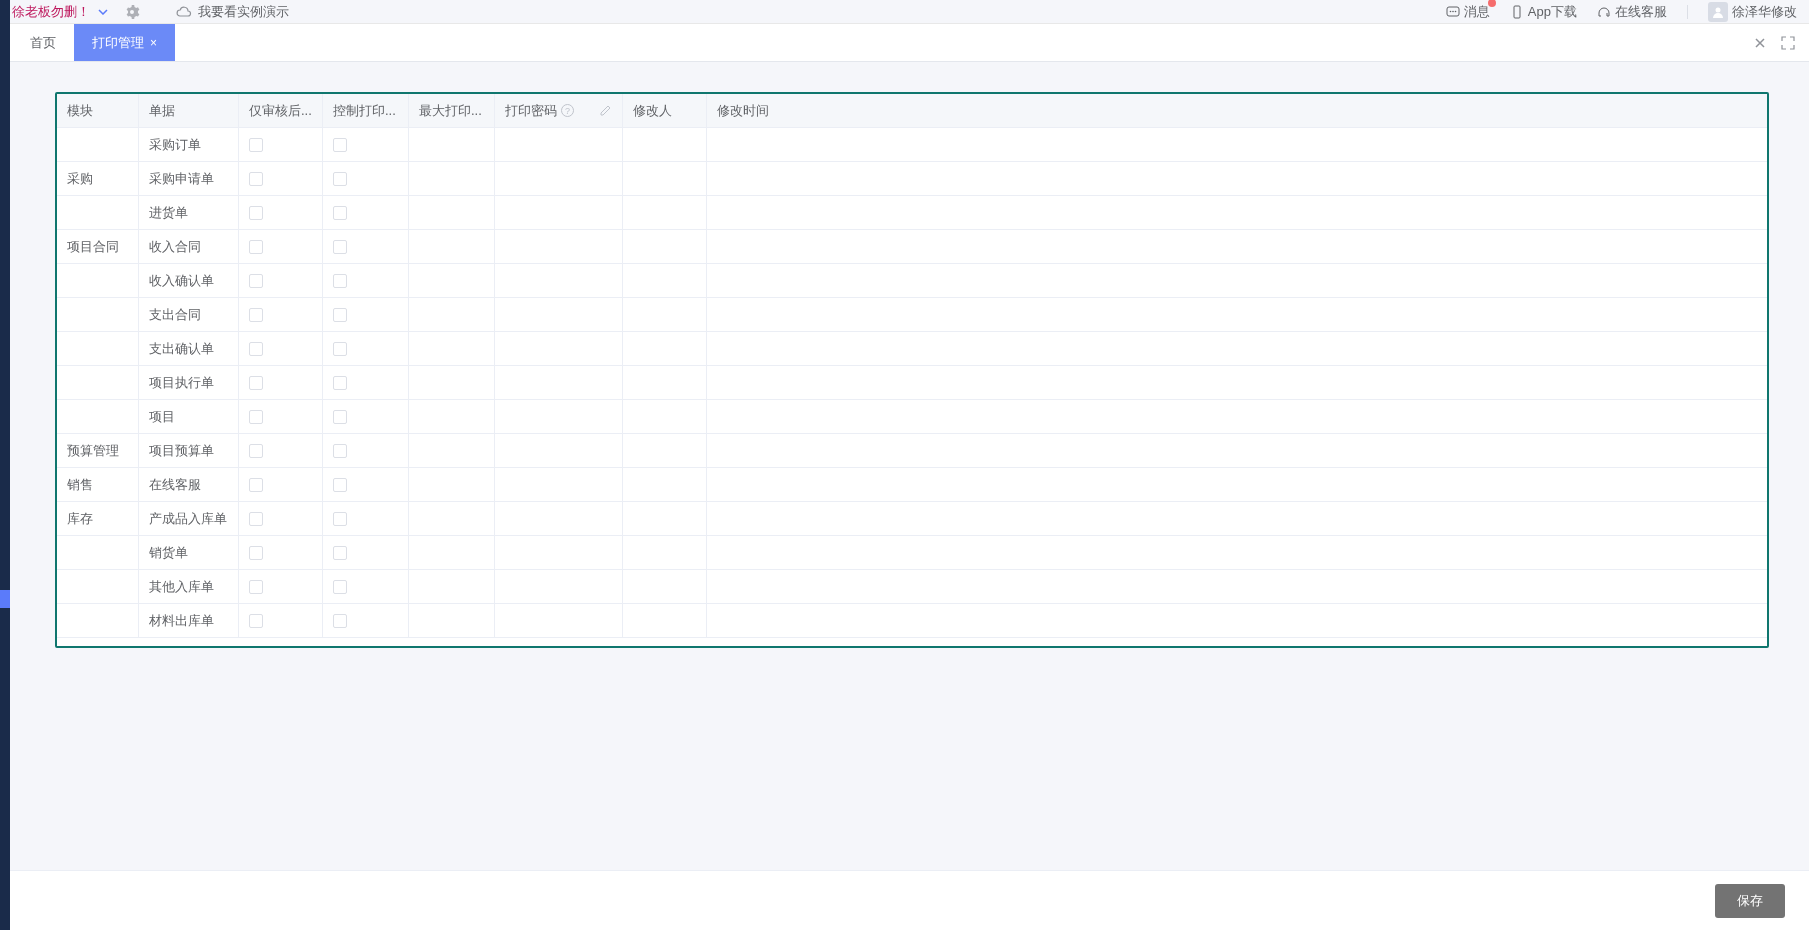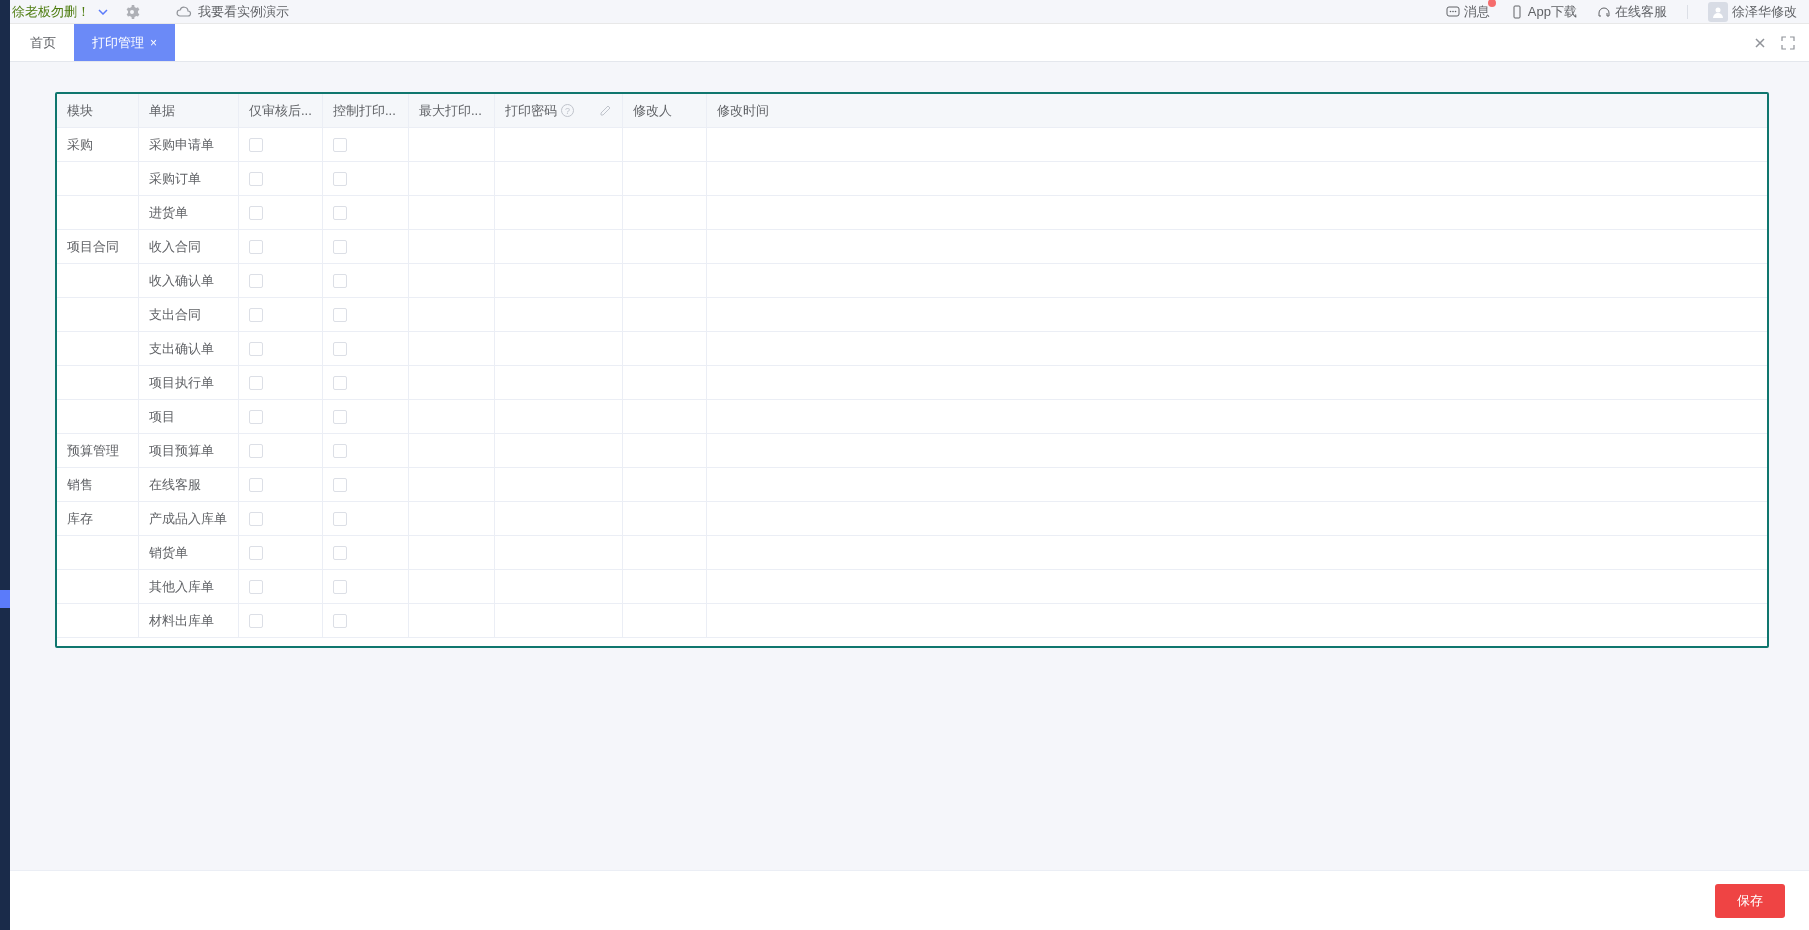--- a/index.html
+++ b/index.html
@@ -2,21 +2,21 @@
 <html><head>
 <meta charset="utf-8">
 <style>
 * { margin: 0; padding: 0; box-sizing: border-box; }
 body { font-family: -apple-system, "Microsoft YaHei", sans-serif; font-size: 13px; color: #333; background: #f5f6fa; overflow: hidden; }
 .app { width: 1809px; height: 930px; display: flex; flex-direction: column; }
 
 
 .topbar { height: 24px; background: #f5f6fa; display: flex; align-items: center; padding: 0 12px; border-bottom: 1px solid #e8e8e8; }
 .topbar-left { display: flex; align-items: center; gap: 16px; }
-.dropdown-trigger { display: flex; align-items: center; gap: 8px; color: #4d7c0f; cursor: pointer; }
+.dropdown-trigger { display: flex; align-items: center; gap: 8px; color: #be185d; cursor: pointer; }
 .chevron-down { width: 10px; height: 6px; }
 .gear { width: 16px; height: 16px; color: #909399; }
 .cloud-msg { display: flex; align-items: center; gap: 6px; color: #606266; margin-left: 20px; }
 .cloud-icon { width: 16px; height: 12px; }
 .topbar-right { margin-left: auto; display: flex; align-items: center; gap: 20px; color: #606266; text-align: right; }
 .topbar-item { display: flex; align-items: center; gap: 4px; cursor: pointer; }
 .topbar-icon { width: 14px; height: 14px; }
 .badge-dot { position: relative; }
 .badge-dot::after { content: ''; position: absolute; top: -4px; right: -6px; width: 8px; height: 8px; background: #f56c6c; border-radius: 50%; }
 .avatar { width: 20px; height: 20px; background: #d8dce5; border-radius: 3px; display: flex; align-items: center; justify-content: center; }
@@ -54,21 +54,21 @@
 .tbody::-webkit-scrollbar { width: 8px; }
 .tbody::-webkit-scrollbar-thumb { background: #c8cbd4; border-radius: 4px; }
 .tbody::-webkit-scrollbar-track { background: #f1f1f1; }
 .row { display: flex; height: 34px; border-bottom: 1px solid #ebeef5; }
 .td { padding: 0 10px; display: flex; align-items: center; border-right: 1px solid #ebeef5; color: #606266; }
 .td:last-child { border-right: none; }
 .checkbox { width: 14px; height: 14px; border: 1px solid #dcdfe6; border-radius: 2px; background: #fff; cursor: pointer; }
 
 
 .footer { position: absolute; bottom: 0; left: 10px; right: 0; height: 60px; background: #fff; display: flex; align-items: center; justify-content: flex-end; padding: 0 24px; border-top: 1px solid #ebeef5; }
-.btn-primary { background: #ef4444; color: #fff; border: none; padding: 8px 22px; font-size: 13px; border-radius: 3px; cursor: pointer; }
+.btn-primary { background: #737373; color: #fff; border: none; padding: 8px 22px; font-size: 13px; border-radius: 3px; cursor: pointer; }
 </style>
 </head>
 <body>
 
 <div class="leftedge"></div>
 <div class="leftedge-accent"></div>
 
 <div class="app">
 
   <div class="topbar">
@@ -155,36 +155,36 @@
           <span class="help-icon">?</span>
           <svg class="edit-icon" viewBox="0 0 13 13">
               <path d="M2 9l7-7 2 2-7 7H2V9z" fill="none" stroke="currentColor"></path>
             </svg>
         </div>
         <div class="th col-modifier">修改人</div>
         <div class="th col-time">修改时间</div>
       </div>
       <div class="tbody" id="tbody">
           <div class="row">
+            <div class="td col-module"></div>
+            <div class="td col-doc">采购订单</div>
+            <div class="td col-audit">
+              <div class="checkbox"></div>
+            </div>
+            <div class="td col-control">
+              <div class="checkbox"></div>
+            </div>
+            <div class="td col-max"></div>
+            <div class="td col-password"></div>
+            <div class="td col-modifier"></div>
+            <div class="td col-time"></div>
+          </div>
+          <div class="row">
             <div class="td col-module">采购</div>
             <div class="td col-doc">采购申请单</div>
-            <div class="td col-audit">
-              <div class="checkbox"></div>
-            </div>
-            <div class="td col-control">
-              <div class="checkbox"></div>
-            </div>
-            <div class="td col-max"></div>
-            <div class="td col-password"></div>
-            <div class="td col-modifier"></div>
-            <div class="td col-time"></div>
-          </div>
-          <div class="row">
-            <div class="td col-module"></div>
-            <div class="td col-doc">采购订单</div>
             <div class="td col-audit">
               <div class="checkbox"></div>
             </div>
             <div class="td col-control">
               <div class="checkbox"></div>
             </div>
             <div class="td col-max"></div>
             <div class="td col-password"></div>
             <div class="td col-modifier"></div>
             <div class="td col-time"></div>

